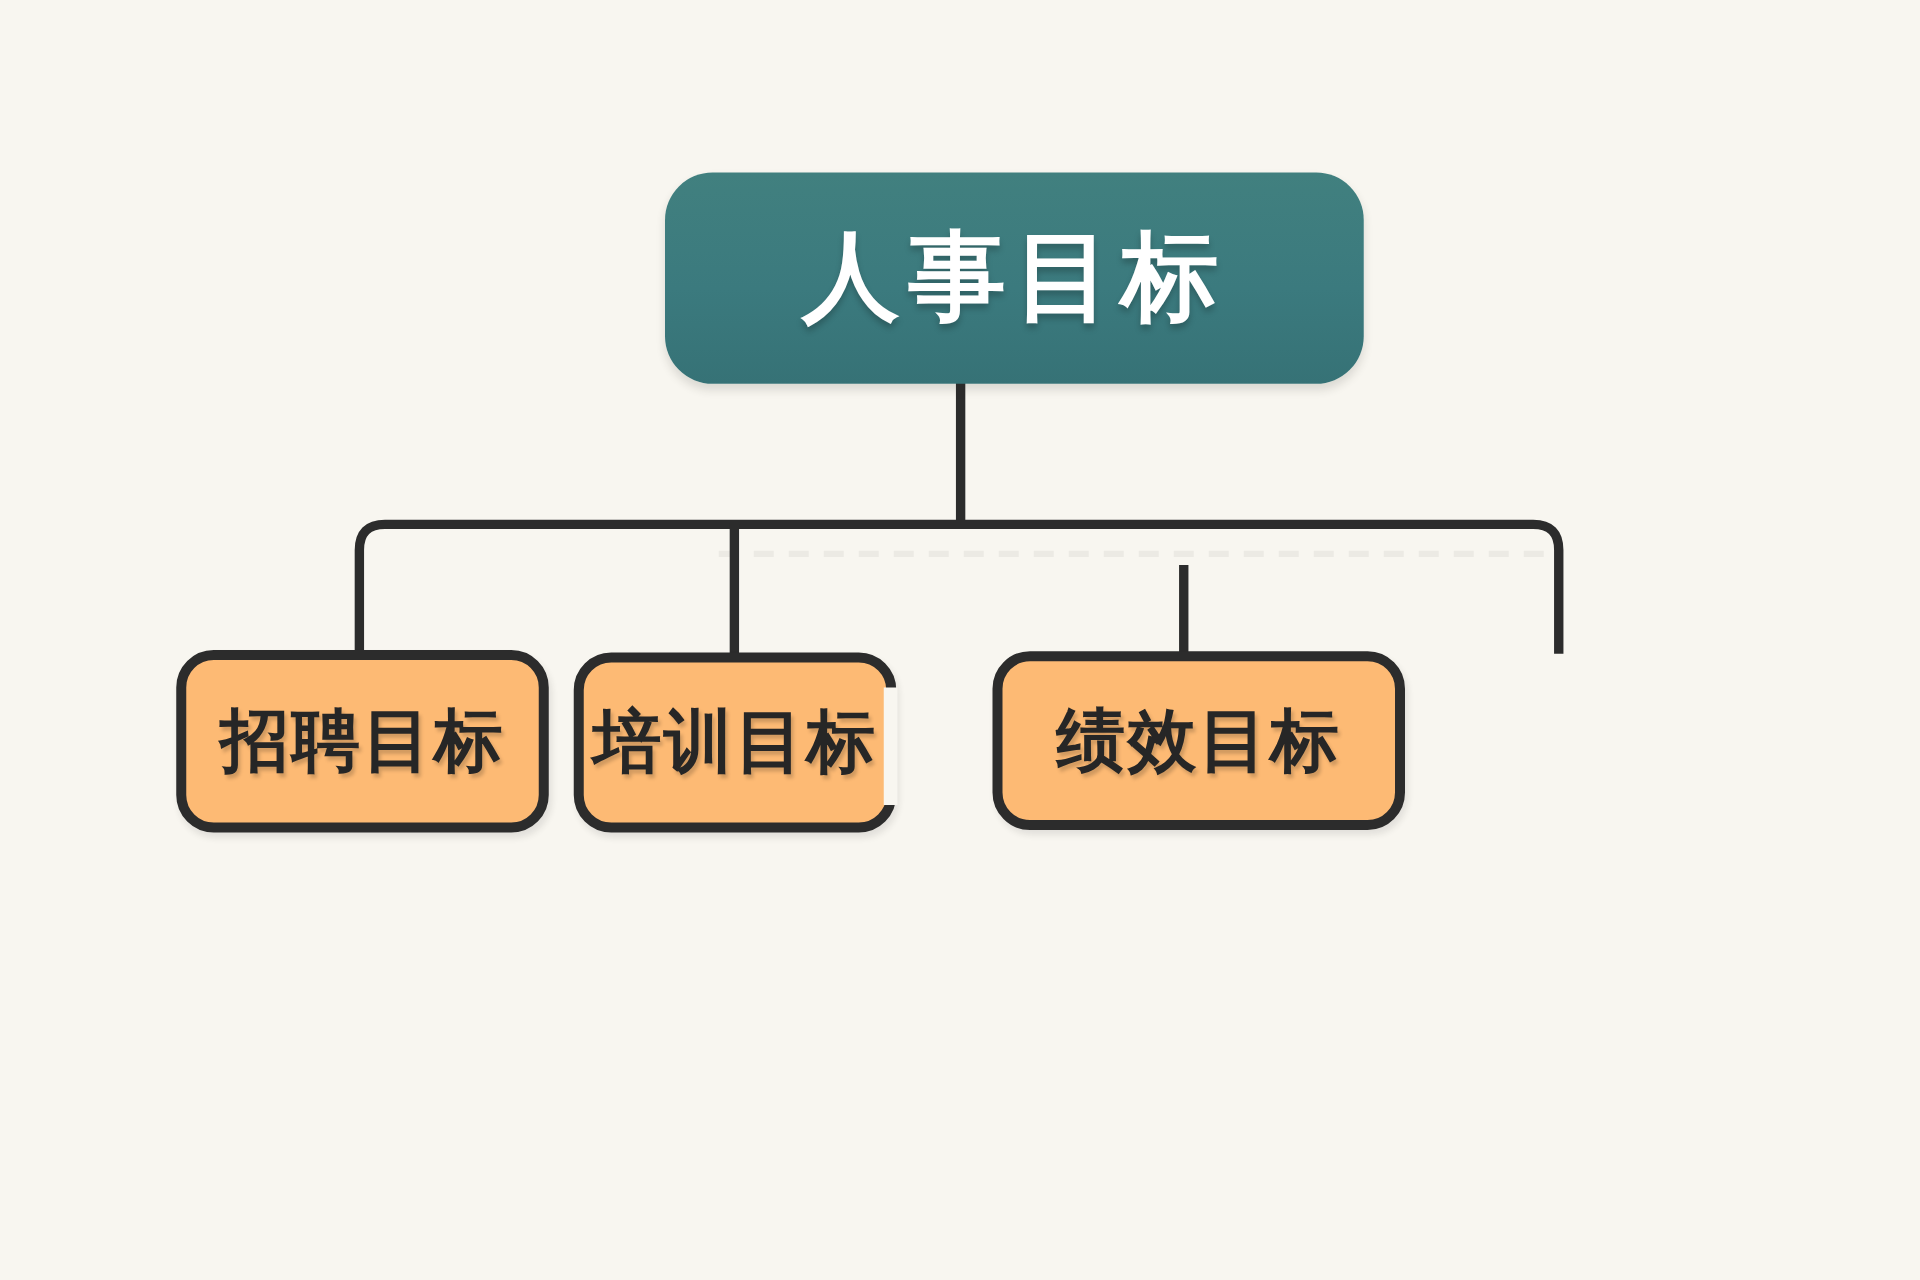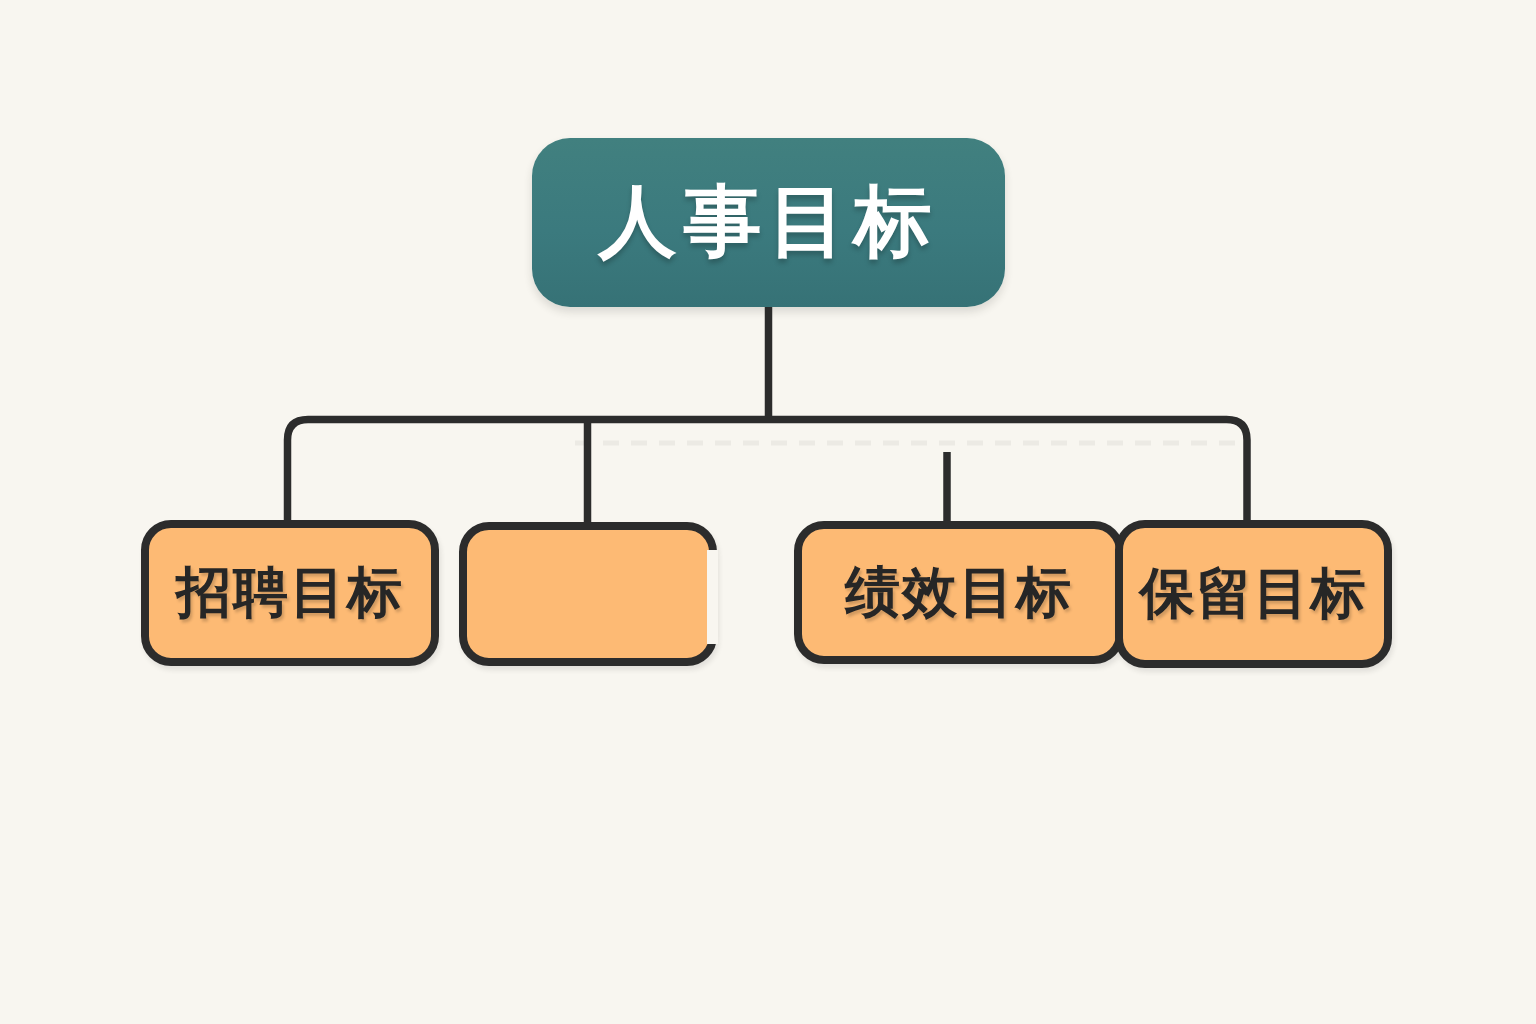--- a/index.html
+++ b/index.html
@@ -26,21 +26,21 @@
     position: absolute;
     display: flex;
     align-items: center;
     justify-content: center;
     box-sizing: border-box;
     text-align: center;
     white-space: nowrap;
   }
   .node-root {
     left: 532px; top: 138px;
-    width: 473px; height: 169px;
+    width: 559px; height: 169px;
     background: linear-gradient(180deg, #41807f 0%, #3b7a7e 55%, #367276 100%);
     border-radius: 38px;
     box-shadow: 0 5px 8px rgba(40, 40, 35, 0.14);
     text-align: center;
   }
   .node-root .label {
     color: #ffffff;
     font-size: 78px;
     font-weight: 800;
     letter-spacing: 7px;
@@ -94,23 +94,21 @@
   <div class="node node-root">
     <span class="label">人事目标</span>
   </div>
 
   <div class="node node-child node-recruitment">
     <span class="label">招聘目标</span>
   </div>
 
   <div class="node node-child node-training">
     <i class="border-gap"></i>
+    <span class="label">培训目标</span>
   </div>
 
   <div class="node node-child node-performance">
     <span class="label">绩效目标</span>
   </div>
 
-  <div class="node node-child node-retention">
-    <span class="label">保留目标</span>
-  </div>
 
 </div>
 
 </body></html>

